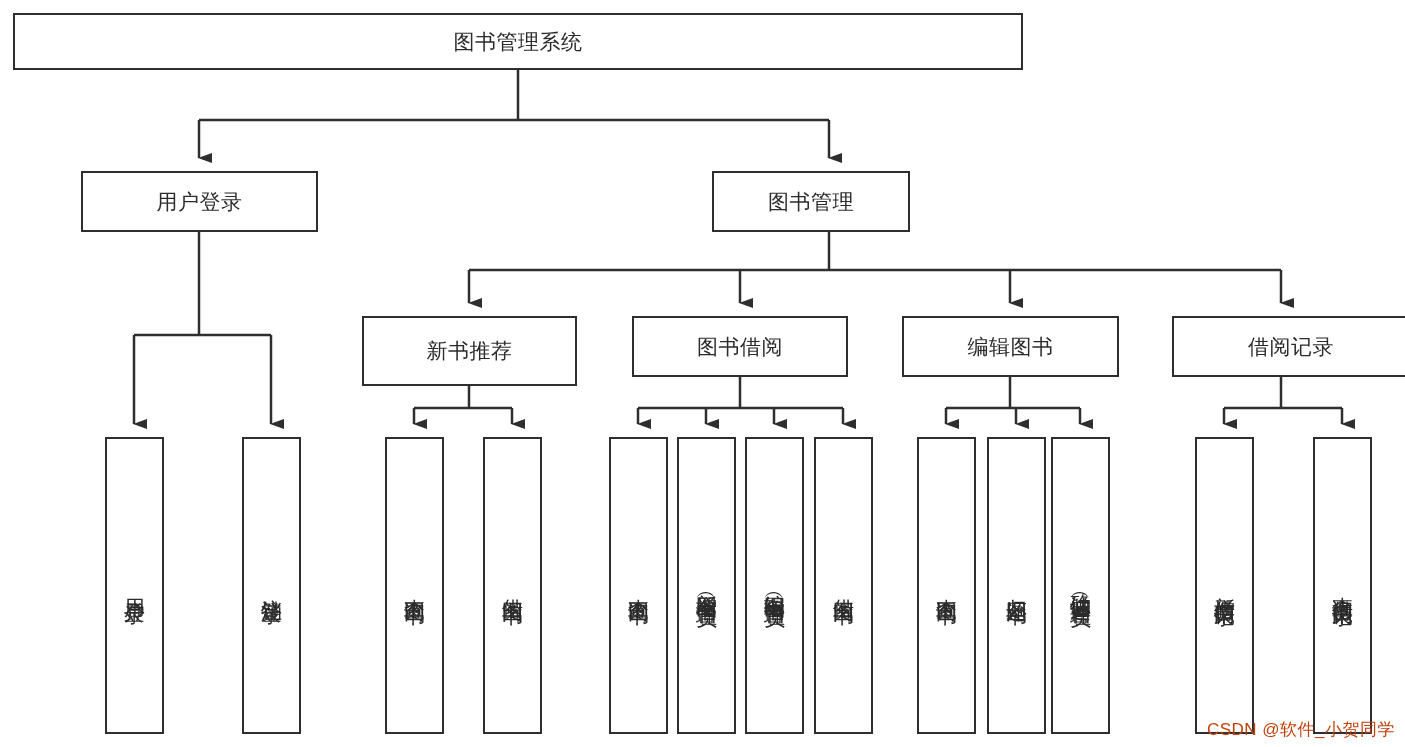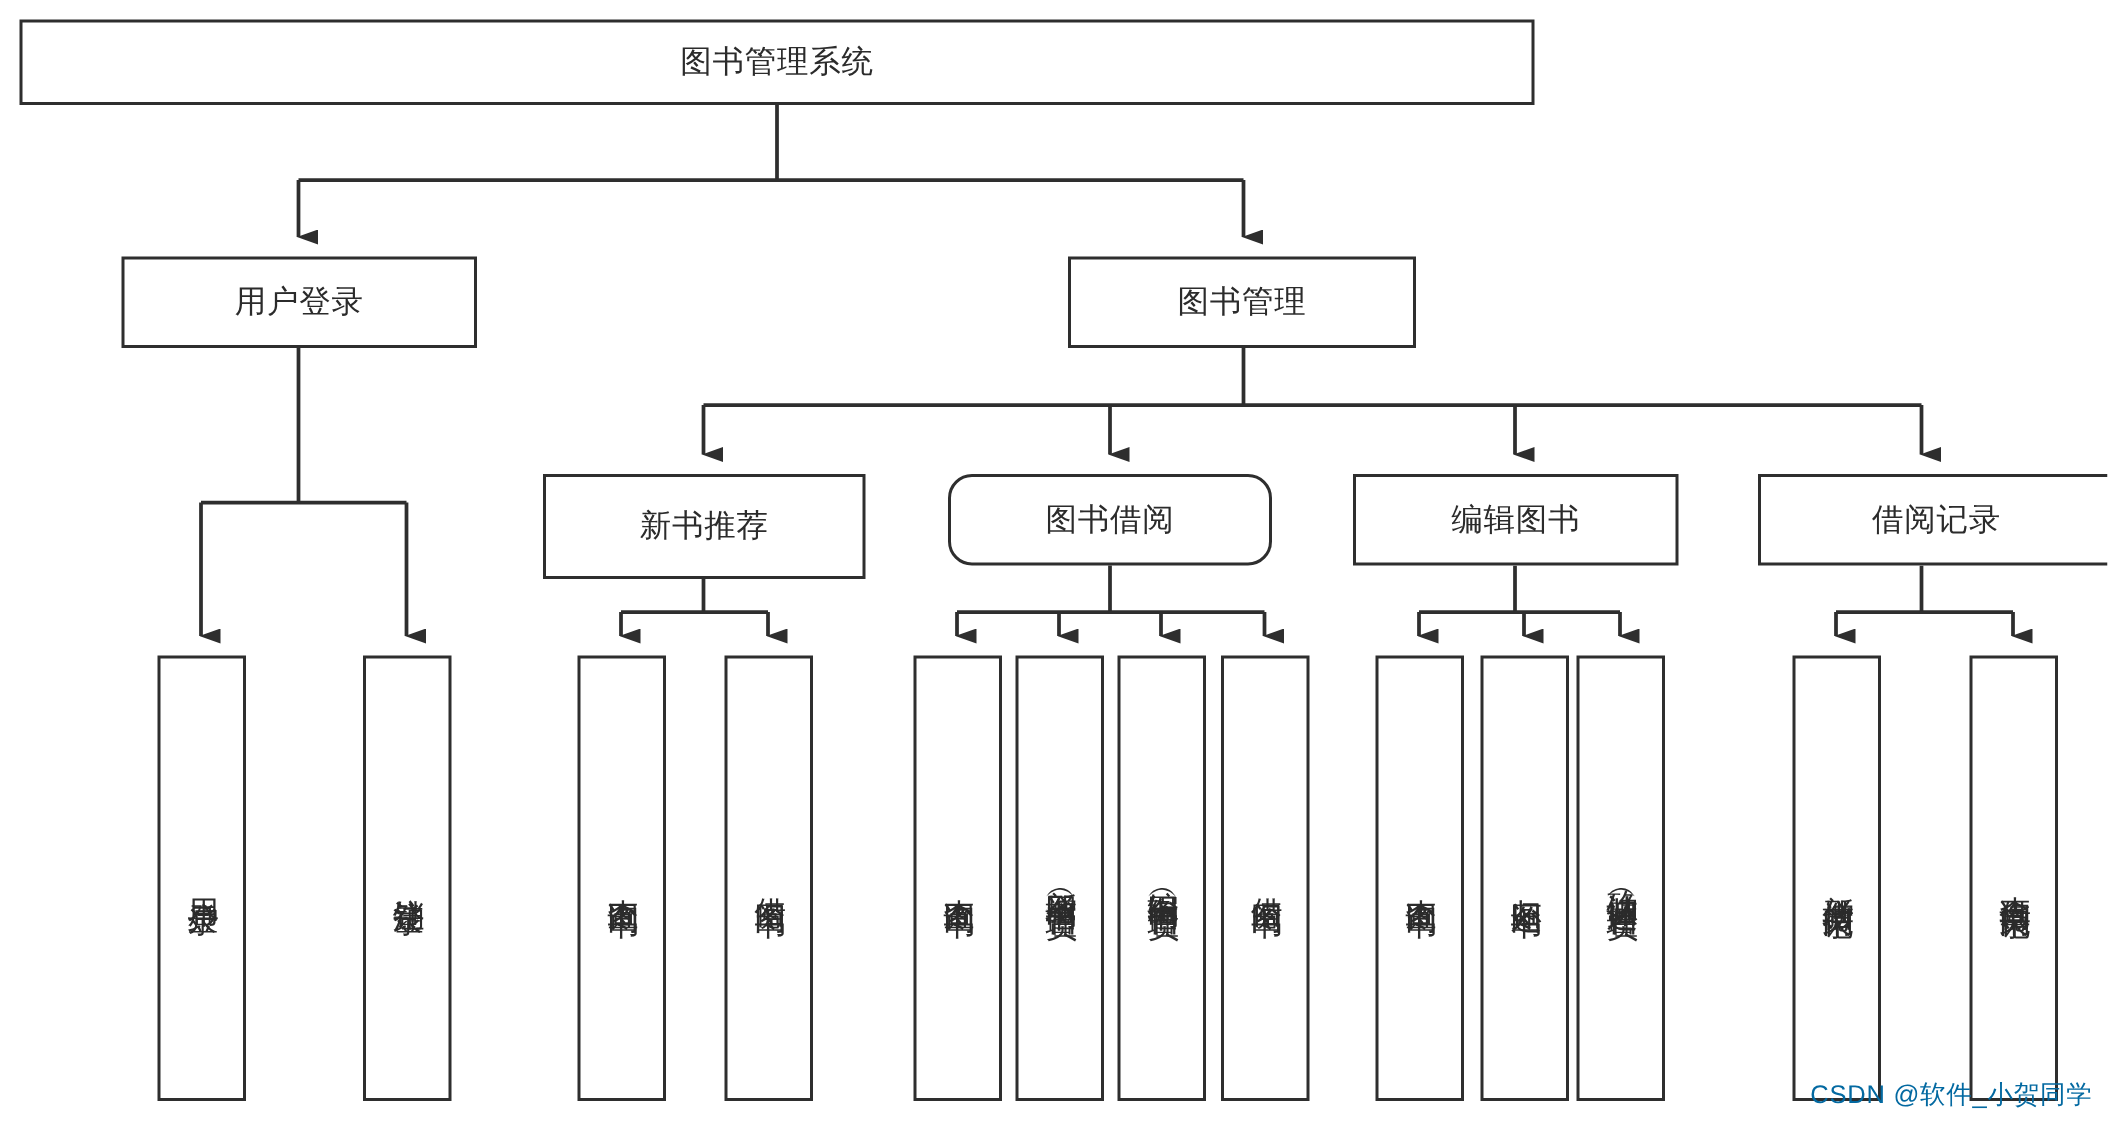--- a/index.html
+++ b/index.html
@@ -50,21 +50,21 @@
     text-orientation: upright;
     line-height: 1.05;
     letter-spacing: 2px;
     white-space: nowrap;
   }
   #watermark {
     position: absolute;
     right: 10px;
     bottom: 6px;
     font-size: 17px;
-    color: #0369a1;
+    color: #c2410c;
     letter-spacing: 0.5px;
     white-space: nowrap;
   }
 </style>
 </head>
 <body>
 
 <div id="canvas">
 
   <svg id="edges" viewBox="0 0 1405 747">
@@ -118,28 +118,28 @@
     </g>
   </svg>
 
   <div class="node h" style="left:13px; top:13px; width:1010px; height:57px;">
     <span>图书管理系统</span>
   </div>
 
   <div class="node h" style="left:81px; top:171px; width:237px; height:61px;">
     <span>用户登录</span>
   </div>
-  <div class="node h" style="left:712px; top:171px; width:232px; height:61px;">
+  <div class="node h" style="left:712px; top:171px; width:198px; height:61px;">
     <span>图书管理</span>
   </div>
 
   <div class="node h" style="left:362px; top:316px; width:215px; height:70px;">
     <span>新书推荐</span>
   </div>
-  <div class="node h" style="left:632px; top:316px; width:216px; height:61px;border-radius:16px;">
+  <div class="node h" style="left:632px; top:316px; width:216px; height:61px;">
     <span>图书借阅</span>
   </div>
   <div class="node h" style="left:902px; top:316px; width:217px; height:61px;">
     <span>编辑图书</span>
   </div>
   <div class="node h" style="left:1172px; top:316px; width:238px; height:61px;">
     <span>借阅记录</span>
   </div>
 
   <div class="node v" style="left:105px; top:437px; width:59px; height:297px;">

